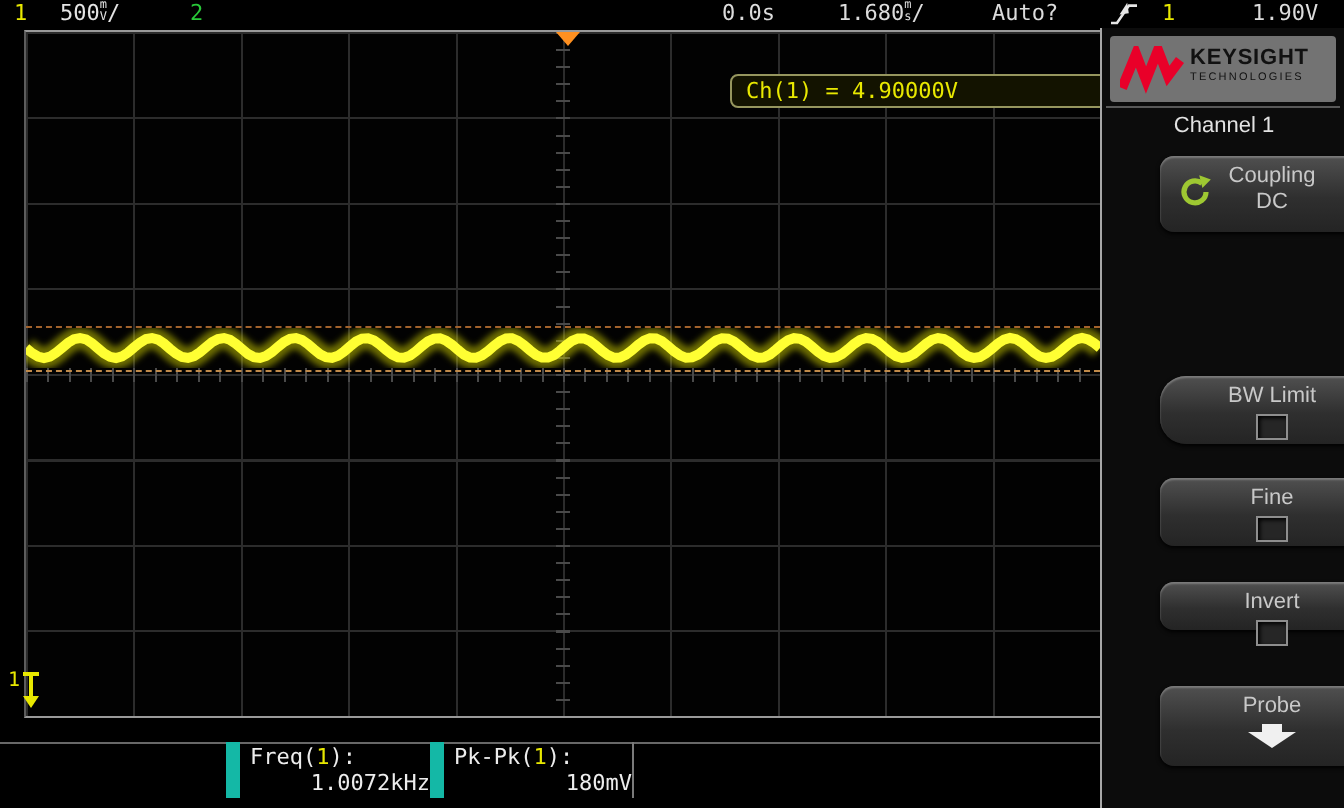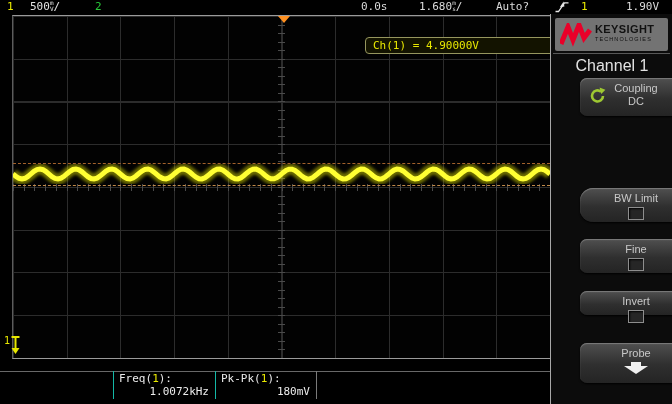--- a/index.html
+++ b/index.html
@@ -39,37 +39,37 @@
   .trig-time-marker{position:absolute;left:265px;top:0;width:0;height:0;
     border-left:6px solid transparent;border-right:6px solid transparent;border-top:7px solid #ff9020;}
   .ch-readout{position:absolute;left:352px;top:21px;width:180px;height:15px;line-height:15px;
     color:#e8e800;font-size:11px;padding-left:7px;background:#131300;
     border:1px solid #96965e;border-radius:4px;}
   .gnd-marker{position:absolute;left:4px;top:336px;color:#e8e800;font-size:10px;line-height:10px;}
   .gnd-marker svg{vertical-align:top;margin-left:1px;}
 
   
   .meas-line{position:absolute;left:0;top:371px;width:552px;border-top:1px solid #686868;}
-  .meas-cell{position:absolute;top:371px;height:28px;border-left:1px solid #14b8a6;
+  .meas-cell{position:absolute;top:371px;height:28px;border-left:7px solid #14b8a6;
     font-size:11px;color:#ececec;}
   .meas-cell .lbl{padding:1px 0 0 5px;}
   .meas-cell .val{position:absolute;right:7px;bottom:1px;text-align:center;}
   .meas-cell .chan{color:#e8e800;}
   .meas-end{position:absolute;left:316px;top:371px;height:28px;width:0;border-left:1px solid #7a7a7a;}
 
   
   .panel{position:absolute;left:550px;top:14px;width:122px;height:390px;background:#0c0c0c;
     border-left:1px solid #a8a8a8;font-family:"Liberation Sans",sans-serif;}
   .logo-box{position:absolute;left:4px;top:4px;width:113px;height:33px;background:#737373;border-radius:2px;}
   .logo-spark{position:absolute;left:5px;top:5px;}
   .logo-text{position:absolute;left:40px;top:5px;color:#111;}
   .logo-name{font-size:11px;font-weight:bold;letter-spacing:.4px;line-height:13px;}
   .logo-sub{font-size:5.5px;letter-spacing:1.1px;line-height:7px;}
   .panel-divider{position:absolute;left:2px;top:39px;width:117px;border-top:1px solid #585858;}
-  .panel-title{position:absolute;left:0;top:43px;width:100%;text-align:center;color:#e2e2e2;font-size:16px;}
+  .panel-title{position:absolute;left:0;top:43px;width:100%;text-align:center;color:#e2e2e2;font-size:11px;}
   .pbtn{position:absolute;left:5px;width:112px;border-radius:7px;cursor:pointer;
     background:linear-gradient(#505050,#2f2f2f 55%,#242424);
     box-shadow:inset 0 1px 1px #7c7c7c,0 1px 2px #000;
     color:#c8c8c8;font-size:11px;text-align:center;margin-left:24px;}
   .pbtn .l1{padding-top:4px;line-height:13px;}
   .pbtn .l2{line-height:13px;}
   .chk{width:14px;height:11px;margin:2px auto 0;border:1px solid #8e8e8e;background:#262626;
     box-shadow:inset 1px 1px 2px #000;}
   .coupling-icon{position:absolute;left:9px;top:9px;}
   .probe-arrow{margin-top:2px;}

